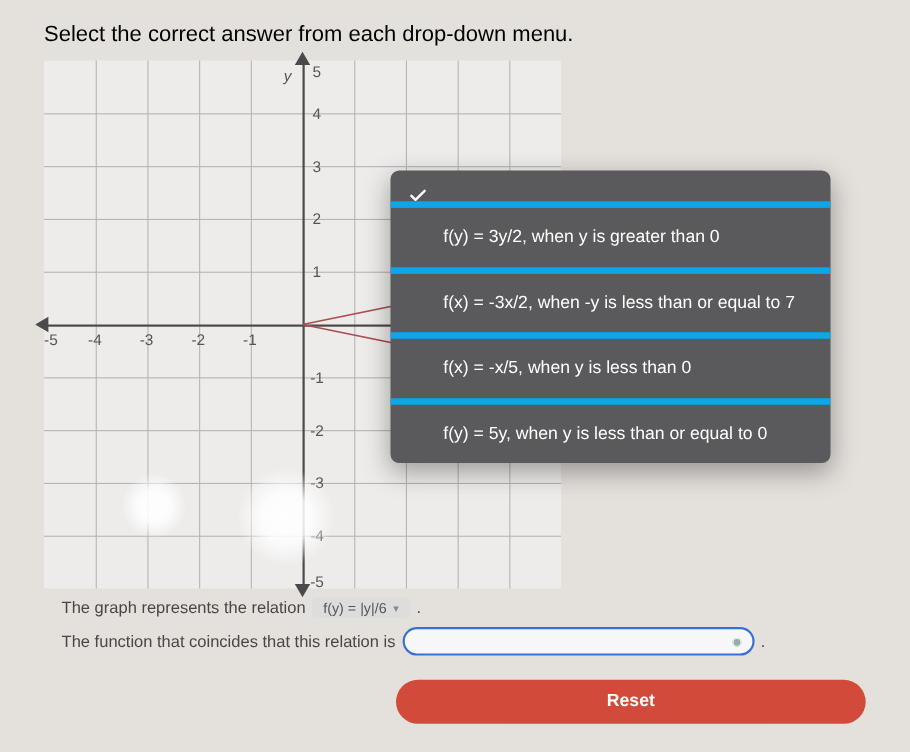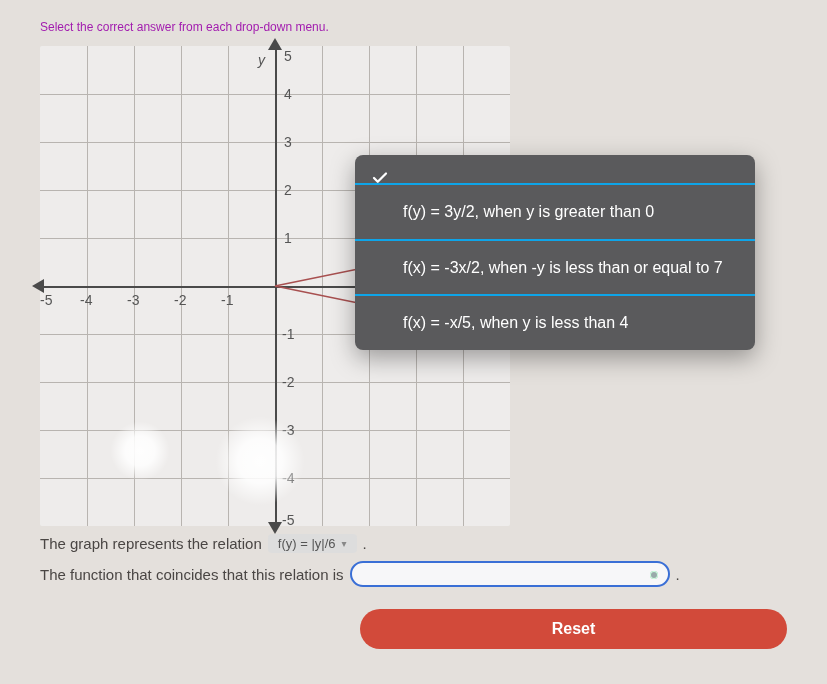--- a/index.html
+++ b/index.html
@@ -8,22 +8,22 @@
     background: #e4e0dc;
     width: 827px;
     height: 684px;
     position: relative;
     overflow: hidden;
   }
   .page {
     padding: 20px 40px;
   }
   .instruction {
-    color: #a21caf;
-    font-size: 12px;
+    color: #000000;
+    font-size: 20px;
     margin-bottom: 12px;
   }
   .graph-container {
     position: relative;
     width: 470px;
     height: 480px;
     background: #eeeceb;
     margin-bottom: 8px;
     border-radius: 2px;
   }
@@ -74,21 +74,21 @@
     top: 155px;
     width: 400px;
     background: #5a5a5c;
     border-radius: 8px;
     box-shadow: 0 8px 24px rgba(0,0,0,.35);
     color: #fff;
     overflow: hidden;
   }
   .dropdown-row {
     padding: 16px 18px 16px 48px;
-    border-bottom: 2px solid #0ea5e9;
+    border-bottom: 6px solid #0ea5e9;
     font-size: 16px;
     line-height: 1.35;
     position: relative;
     cursor: pointer;
   }
   .dropdown-row:last-child { border-bottom: none; }
   .dropdown-row .check {
     position: absolute;
     left: 16px;
     top: 14px;
@@ -99,20 +99,21 @@
     padding: 14px 18px 14px 48px;
   }
   .text-row {
     color: #4a4644;
     font-size: 15px;
     margin-top: 8px;
     display: flex;
     align-items: center;
     flex-wrap: wrap;
     gap: 6px;
+    margin-left: 16px;
   }
   .pill {
     display: inline-flex;
     align-items: center;
     background: #ddd;
     border-radius: 4px;
     padding: 2px 10px;
     color: #555;
     font-size: 13px;
     gap: 6px;
@@ -238,21 +239,24 @@
       </span>
       <span></span>
     </div>
     <div class="dropdown-row">
       <span>f(y) = 3y/2, when y is greater than 0</span>
     </div>
     <div class="dropdown-row">
       <span>f(x) = -3x/2, when -y is less than or equal to 7</span>
     </div>
     <div class="dropdown-row">
-      <span>f(x) = -x/5, when y is less than 4</span>
+      <span>f(x) = -x/5, when y is less than 0</span>
+    </div>
+    <div class="dropdown-row">
+      <span>f(y) = 5y, when y is less than or equal to 0</span>
     </div>
   </div>
 
   <div class="text-row">
     <span>The graph represents the relation</span>
     <span class="pill">
       <span>f(y) = |y|/6</span>
       <span class="caret">▾</span>
     </span>
     <span>.</span>

